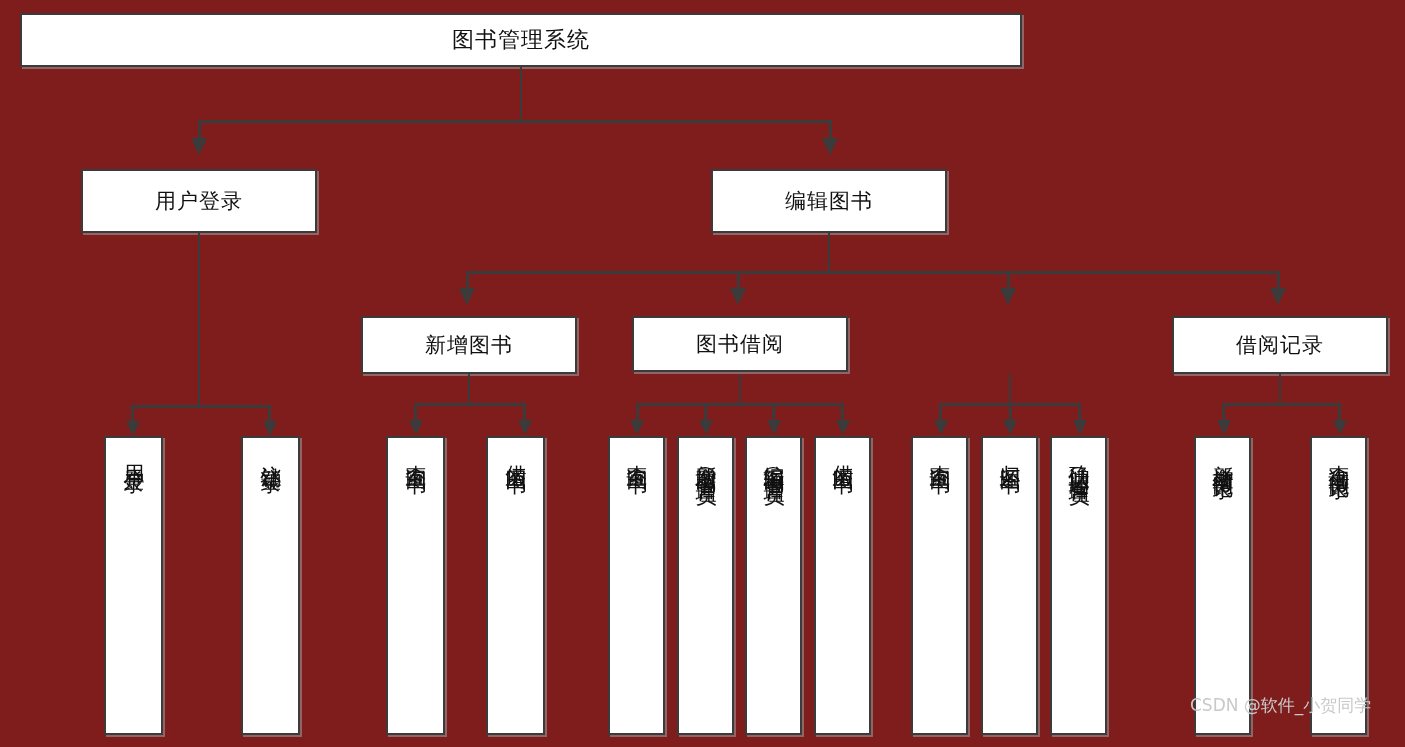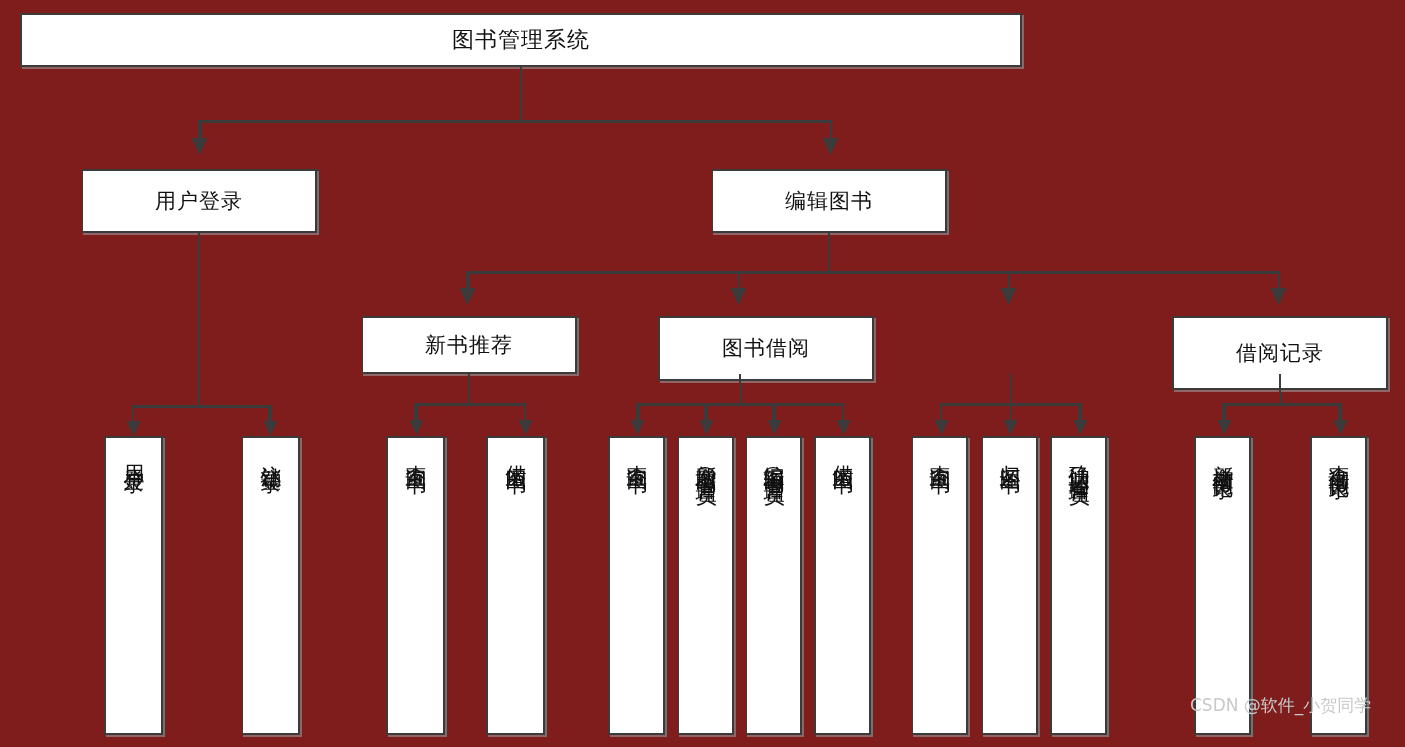--- a/index.html
+++ b/index.html
@@ -116,29 +116,29 @@
   <div class="seg v" style="left:466px; top:271px; width:3px; height:18px;"></div>
   <div class="seg v" style="left:737px; top:271px; width:3px; height:18px;"></div>
   <div class="seg v" style="left:1007px; top:271px; width:3px; height:18px;"></div>
   <div class="seg v" style="left:1277px; top:271px; width:3px; height:18px;"></div>
   <div class="arrow" style="left:459px; top:288px;"></div>
   <div class="arrow" style="left:730px; top:288px;"></div>
   <div class="arrow" style="left:1000px; top:288px;"></div>
   <div class="arrow" style="left:1270px; top:288px;"></div>
 
   <div class="node shadowed" style="left:361px; top:316px; width:216px; height:58px;">
-    <span class="node-label">新书推荐</span>
-  </div>
-
-  <div class="node shadowed" style="left:632px; top:316px; width:216px; height:65px;margin-left:26px;">
+    <span class="node-label">新增图书</span>
+  </div>
+
+  <div class="node shadowed" style="left:632px; top:316px; width:216px; height:56px;">
     <span class="node-label">图书借阅</span>
   </div>
 
 
-  <div class="node shadowed" style="left:1172px; top:316px; width:216px; height:74px;">
+  <div class="node shadowed" style="left:1172px; top:316px; width:216px; height:58px;">
     <span class="node-label">借阅记录</span>
   </div>
 
   <div class="seg v" style="left:468px; top:374px; width:2px; height:31px;"></div>
   <div class="seg h" style="left:414px; top:403px; width:112px; height:3px;"></div>
   <div class="seg v" style="left:414px; top:403px; width:3px; height:18px;"></div>
   <div class="seg v" style="left:523px; top:403px; width:3px; height:18px;"></div>
   <div class="arrow small" style="left:409px; top:420px;"></div>
   <div class="arrow small" style="left:518px; top:420px;"></div>
 

